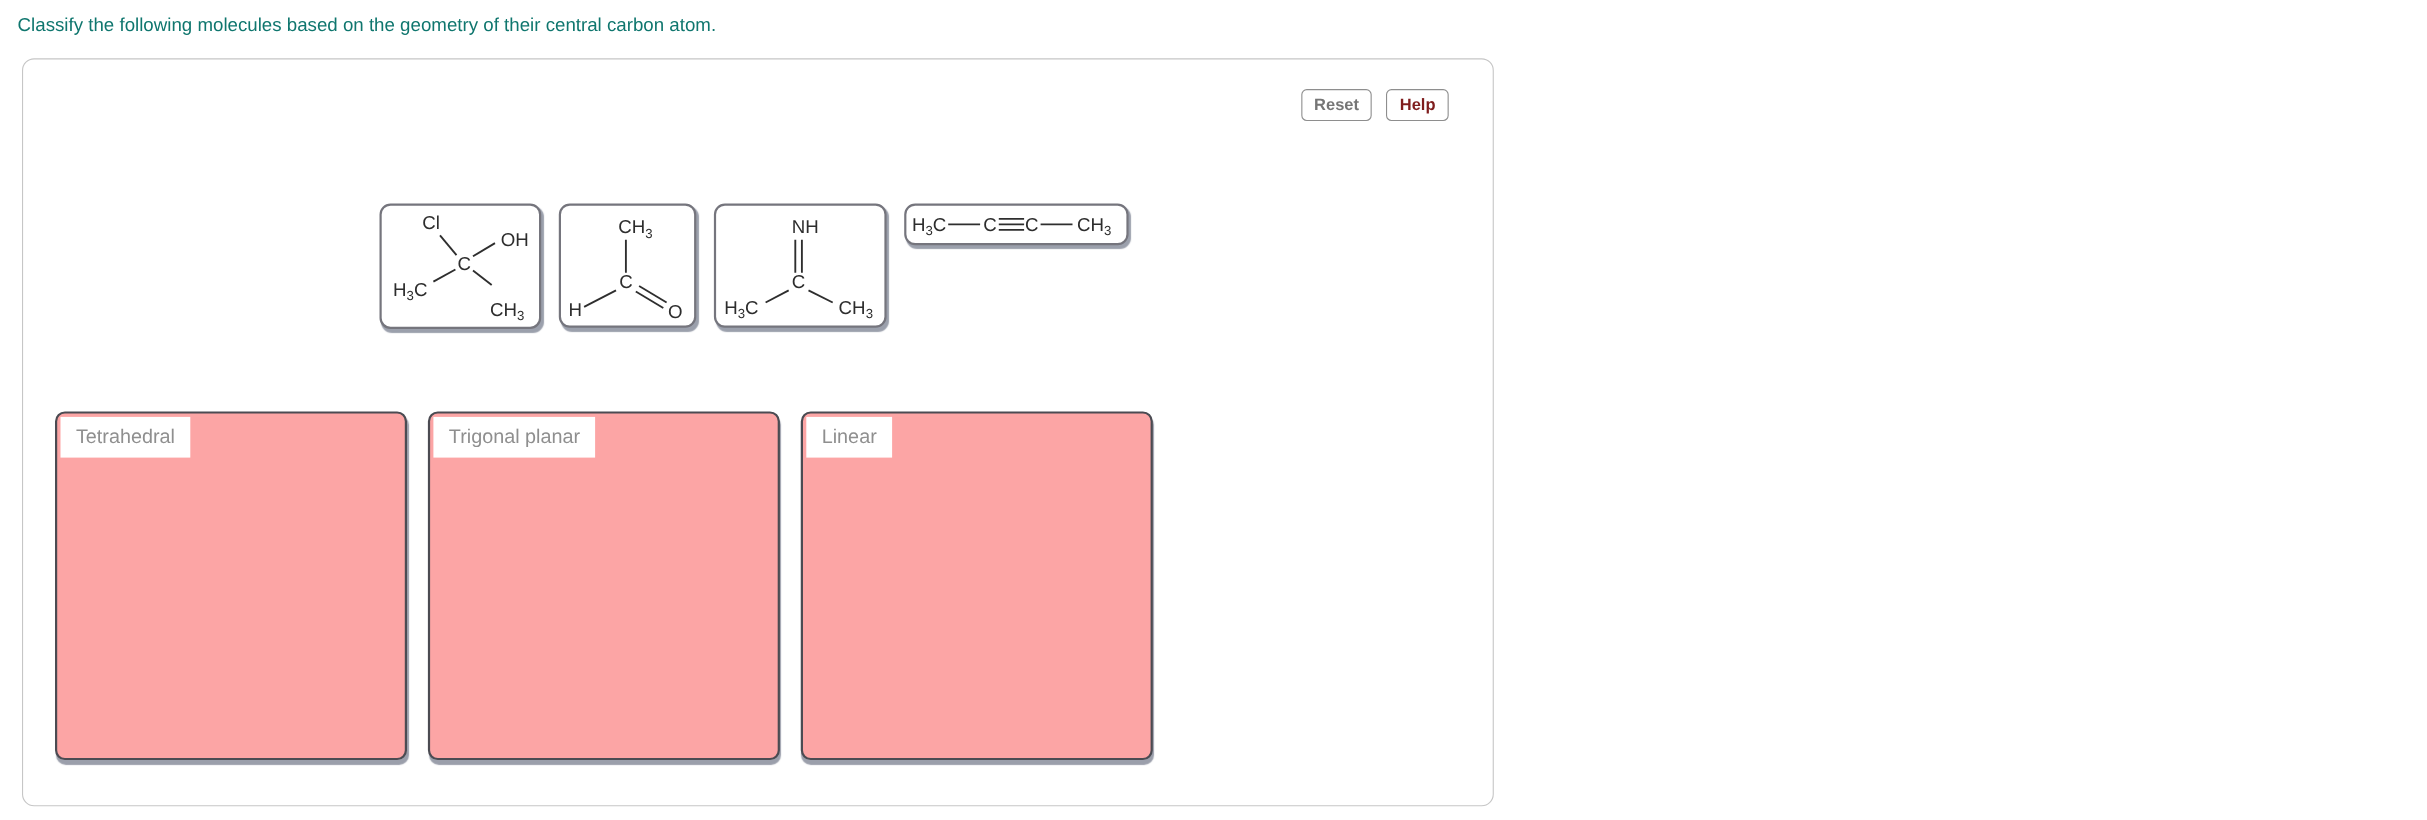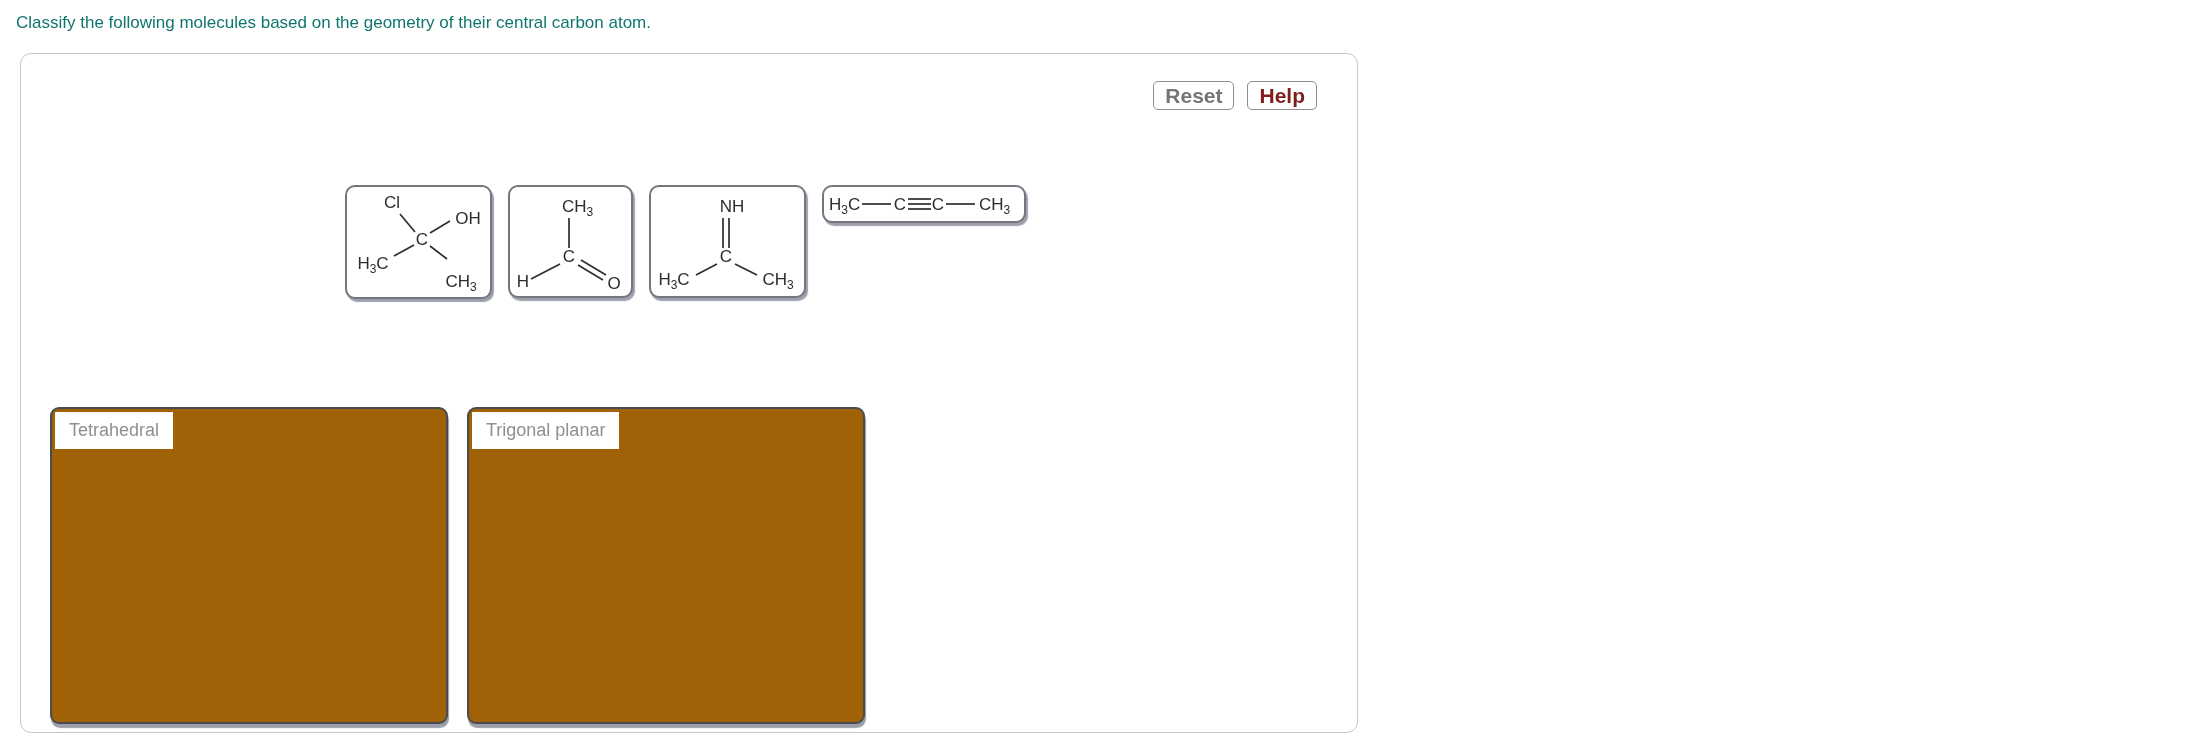--- a/index.html
+++ b/index.html
@@ -27,21 +27,21 @@
     position: absolute; top: 27px; right: 40px;
     display: flex; gap: 13px;
   }
   .btn {
     height: 29px;
     padding: 0 11px;
     background: #ffffff;
     border: 1px solid #8e8e8e;
     border-radius: 5px;
     font-family: inherit;
-    font-size: 21px;
+    font-size: 15px;
     font-weight: 700;
     cursor: pointer;
   }
   .btn-reset { color: #757575; }
   .btn-help  { color: #7f1d1d; }
 
   .cards-row {
     position: absolute; left: 324px; top: 131px;
     display: flex; align-items: flex-start; gap: 16px;
   }
@@ -55,26 +55,25 @@
   .card svg { display: block; }
   .atom { font-family: "Liberation Sans", "DejaVu Sans", sans-serif; font-size: 17px; fill: #2d2d2d; }
   .sub  { font-size: 12px; }
   .bond { stroke: #2e2e2e; stroke-width: 1.7; }
 
   .bins-row {
     position: absolute; left: 29px; top: 320px;
     display: flex; gap: 19px;
   }
   .bin {
-    width: 398px; height: 317px;
-    background: #a16207;
+    width: 320px; height: 317px;
+    background: #fca5a5;
     border: 2px solid #4b4b52;
     border-radius: 9px;
     box-shadow: 1px 4px 1px rgba(130, 135, 150, 0.8);
-    margin-top: 33px;
   }
   .bin-label {
     display: inline-block;
     margin: 3px 0 0 3px;
     padding: 8px 14px;
     background: #ffffff;
     color: #8f8f8f;
     font-size: 18px;
   }
 </style>
@@ -145,16 +144,19 @@
         </div>
     </div>
 
     <div class="bins-row">
       <div class="bin">
         <span class="bin-label">Tetrahedral</span>
       </div>
       <div class="bin">
         <span class="bin-label">Trigonal planar</span>
       </div>
+      <div class="bin">
+        <span class="bin-label">Linear</span>
+      </div>
     </div>
 
   </div>
 </div>
 
 </body></html>

